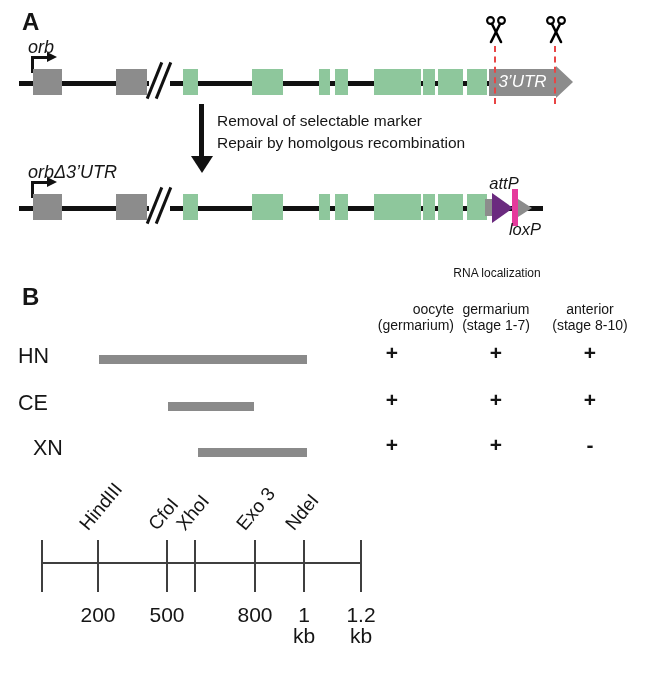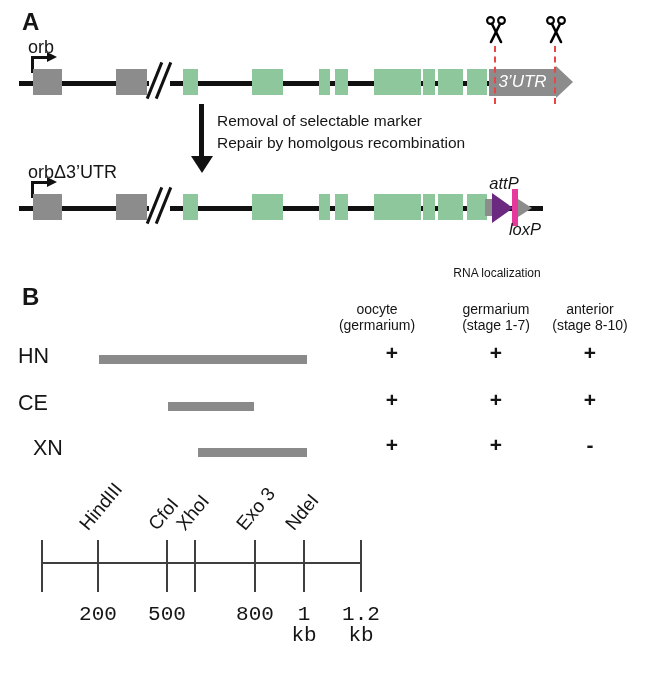--- a/index.html
+++ b/index.html
@@ -12,21 +12,21 @@
   .gline{position:absolute;top:80.5px;height:5px;background:#111;}
   .exon{position:absolute;top:69px;height:26px;}
   .exon.gray{background:#8c8c8c;}
   .exon.green{background:#8ec79c;}
   .brk-gap{position:absolute;left:149px;top:75px;width:21px;height:16px;background:#fff;}
   .brk-slash{position:absolute;top:61px;width:3px;height:39px;background:#111;transform:rotate(22deg);}
   .prom-v{position:absolute;left:31px;top:56px;width:2.5px;height:17px;background:#111;}
   .prom-h{position:absolute;left:31px;top:56px;width:18px;height:2.5px;background:#111;}
   .prom-head{position:absolute;left:47px;top:51.5px;width:0;height:0;
              border-top:5.5px solid transparent;border-bottom:5.5px solid transparent;border-left:10px solid #111;}
-  .gname{position:absolute;left:28px;top:37px;font-size:18px;white-space:nowrap;}
+  .gname{position:absolute;left:28px;top:37px;font-style:italic;font-size:18px;white-space:nowrap;}
   .utr-body{position:absolute;left:489px;top:69px;width:67px;height:27px;background:#8c8c8c;
             color:#fff;font-style:italic;font-size:17px;line-height:26px;text-align:center;}
   .utr-head{position:absolute;left:556px;top:66px;width:0;height:0;
             border-top:16px solid transparent;border-bottom:16px solid transparent;border-left:17px solid #8c8c8c;}
   .cutline{position:absolute;top:46px;height:58px;width:0;border-left:2px dashed #e84545;}
   .stub{position:absolute;left:485px;top:74px;width:9px;height:17px;background:#8c8c8c;}
   .attp-tri{position:absolute;left:492px;top:68px;width:0;height:0;
             border-top:15px solid transparent;border-bottom:15px solid transparent;border-left:21px solid #6b2a7f;}
   .loxp-bar{position:absolute;left:512px;top:64px;width:6px;height:37px;background:#e53a9c;}
   .post-tri{position:absolute;left:518px;top:73.5px;width:0;height:0;
@@ -41,21 +41,21 @@
   .plabel{position:absolute;font-size:24px;font-weight:700;}
   .rowlab{position:absolute;left:18px;font-size:21.5px;}
   .frag{position:absolute;height:8.5px;background:#8a8a8a;}
   .cell{position:absolute;width:40px;height:24px;text-align:center;font-size:21px;font-weight:700;line-height:24px;}
   .colhead{position:absolute;top:302px;width:124px;text-align:center;font-size:14px;line-height:15.5px;}
   
   .rline{position:absolute;left:42px;top:562px;width:320px;height:1.6px;background:#3f3f3f;}
   .tick{position:absolute;top:540px;width:1.6px;height:52px;background:#3f3f3f;}
   .enz{position:absolute;top:514px;height:20px;line-height:20px;font-size:19px;white-space:nowrap;
        transform:rotate(-50deg);transform-origin:0 100%;}
-  .num{position:absolute;top:604px;width:60px;text-align:center;font-size:21px;line-height:21px;font-family:Liberation Mono, monospace;}
+  .num{position:absolute;top:604px;width:60px;text-align:center;font-size:21px;line-height:21px;}
   .caption{position:absolute;left:120px;top:652px;width:200px;text-align:center;
            font-style:italic;font-size:27px;}
 </style>
 </head>
 <body>
 
 <div class="canvas">
 
   <div class="abs plabel" style="left:22px;top:8px;">A</div>
 
@@ -128,21 +128,21 @@
     <div class="loxp-bar"></div>
     <div class="post-tri"></div>
     <div class="site-lab" style="left:468px;top:49px;">attP</div>
     <div class="site-lab" style="left:489px;top:95px;">loxP</div>
   </div>
 
   <div class="abs plabel" style="left:22px;top:283px;">B</div>
 
   <div class="abs ctr" style="left:397px;top:266px;width:200px;font-size:12px;">RNA localization</div>
 
-  <div class="colhead" style="left:315px;">
+  <div class="colhead" style="left:330px;text-align:right;">
     <div>oocyte</div>
     <div>(germarium)</div>
   </div>
   <div class="colhead" style="left:434px;">
     <div>germarium</div>
     <div>(stage 1-7)</div>
   </div>
   <div class="colhead" style="left:528px;">
     <div>anterior</div>
     <div>(stage 8-10)</div>

